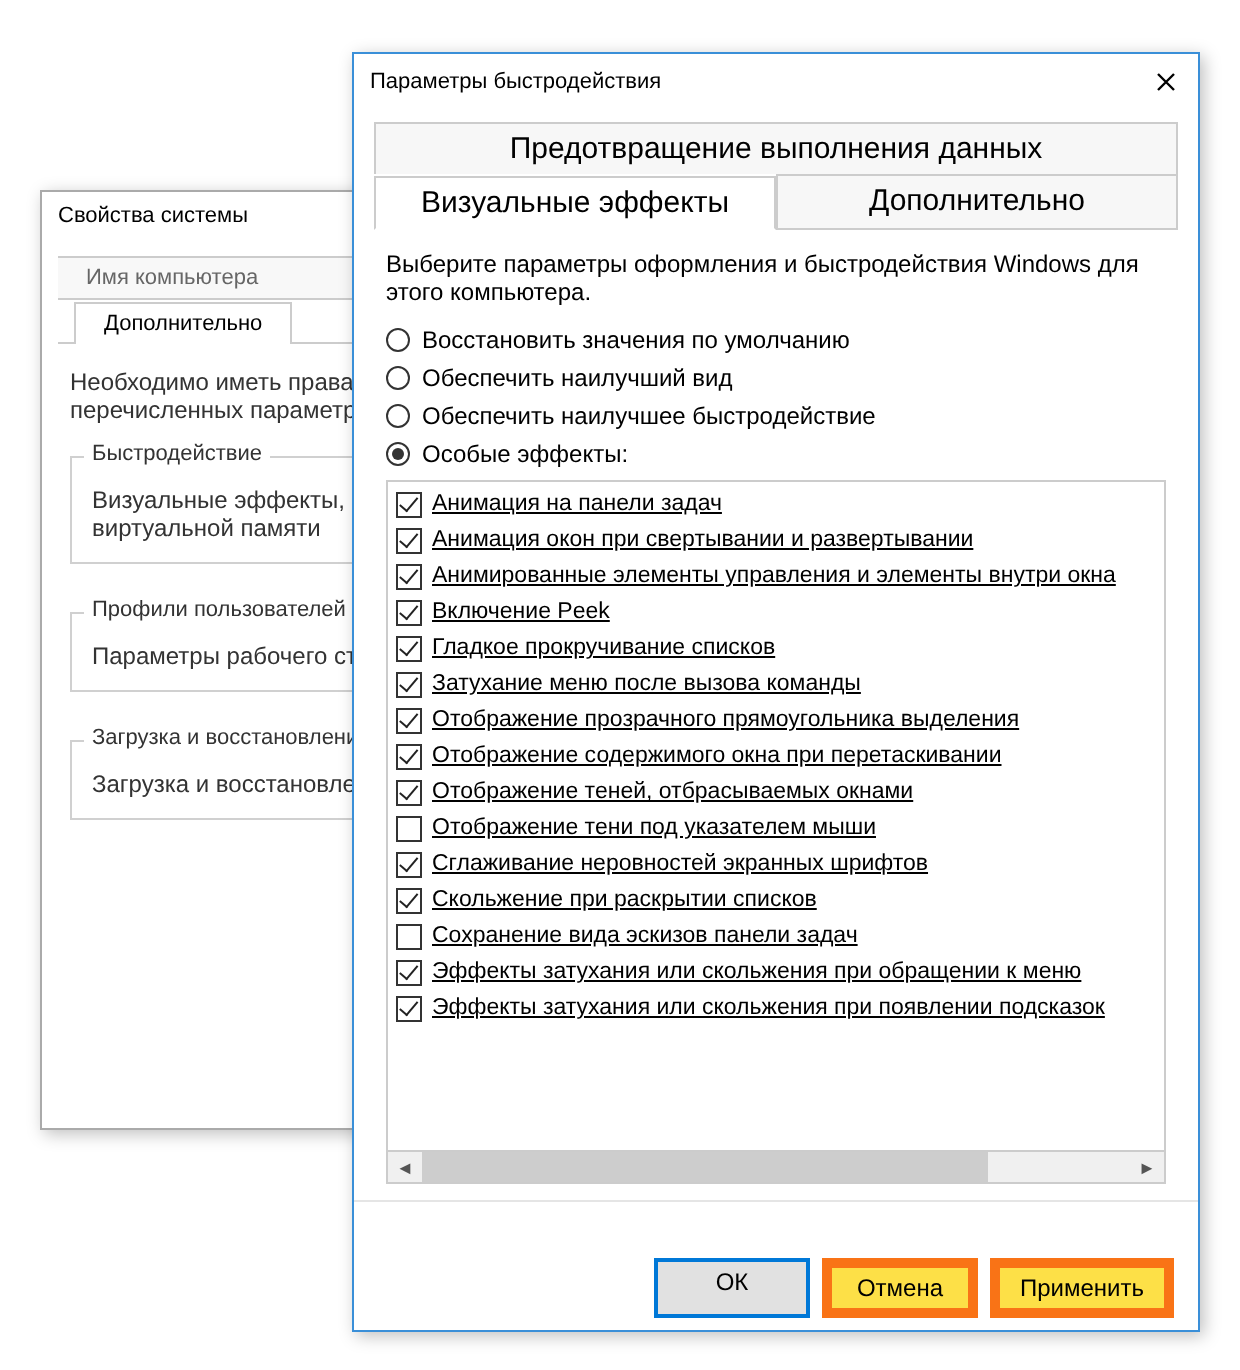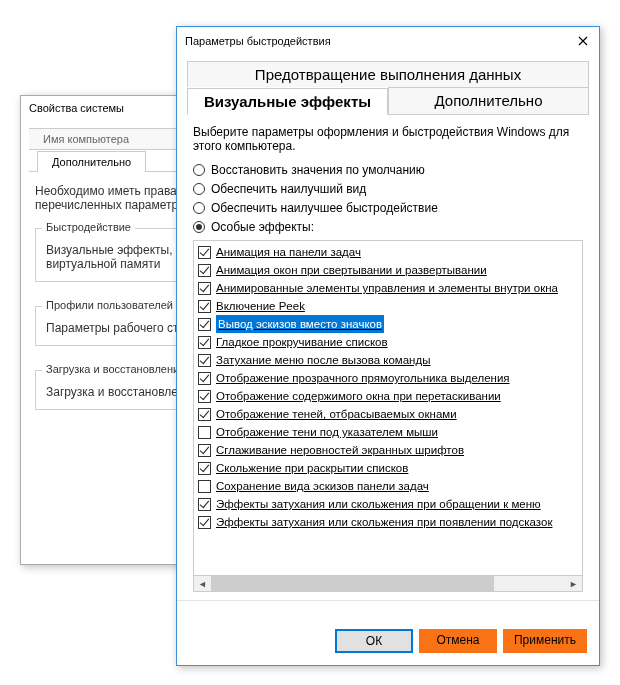--- a/index.html
+++ b/index.html
@@ -89,21 +89,21 @@
     text-align: center;
     padding: 4px 6px;
     border: 1px solid #ccc;
     border-bottom: none;
     background: #fff;
     font-size: 15px;
     cursor: pointer;
   }
   .tab-row.top .tab { background: #f7f7f7; }
   .tab-row.bottom .tab.inactive { background: #f7f7f7; }
-  .tab-row.bottom .tab.active { border-bottom: 1px solid #fff; position: relative; top: 1px; font-weight: bold; }
+  .tab-row.bottom .tab.active { border-bottom: 1px solid #fff; position: relative; top: 1px; font-weight: normal; }
   .tab-container {
     margin: 6px 10px 0 10px;
     border-bottom: 1px solid #ccc;
   }
   .front-body { padding: 10px 16px 8px 16px; }
   .radio-row {
     display: flex;
     align-items: center;
     margin: 5px 0;
     cursor: pointer;
@@ -187,22 +187,22 @@
     display: flex;
     justify-content: flex-end;
     gap: 6px;
     padding: 28px 12px;
     border-top: 1px solid #e5e5e5;
     margin-top: auto;
   }
   .btn {
     min-width: 78px;
     padding: 3px 10px;
-    border: 1px solid #f97316;
-    background: #f97316;
+    border: 5px solid #f97316;
+    background: #fde047;
     font-size: 12px;
     text-align: center;
     cursor: pointer;
   }
   .btn.primary {
     border: 2px solid #0078d7;
     background: #e1e1e1;
   }
   .front-inner {
     display: flex;
@@ -292,24 +292,20 @@
             <span class="cb-label">Анимация окон при свертывании и развертывании</span>
           </div>
           <div class="cb-row">
             <span class="cb checked"></span>
             <span class="cb-label">Анимированные элементы управления и элементы внутри окна</span>
           </div>
           <div class="cb-row">
             <span class="cb checked"></span>
             <span class="cb-label">Включение Peek</span>
           </div>
-          <div class="cb-row selected">
-            <span class="cb checked"></span>
-            <span class="cb-label">Вывод эскизов вместо значков</span>
-          </div>
           <div class="cb-row">
             <span class="cb checked"></span>
             <span class="cb-label">Гладкое прокручивание списков</span>
           </div>
           <div class="cb-row">
             <span class="cb checked"></span>
             <span class="cb-label">Затухание меню после вызова команды</span>
           </div>
           <div class="cb-row">
             <span class="cb checked"></span>

